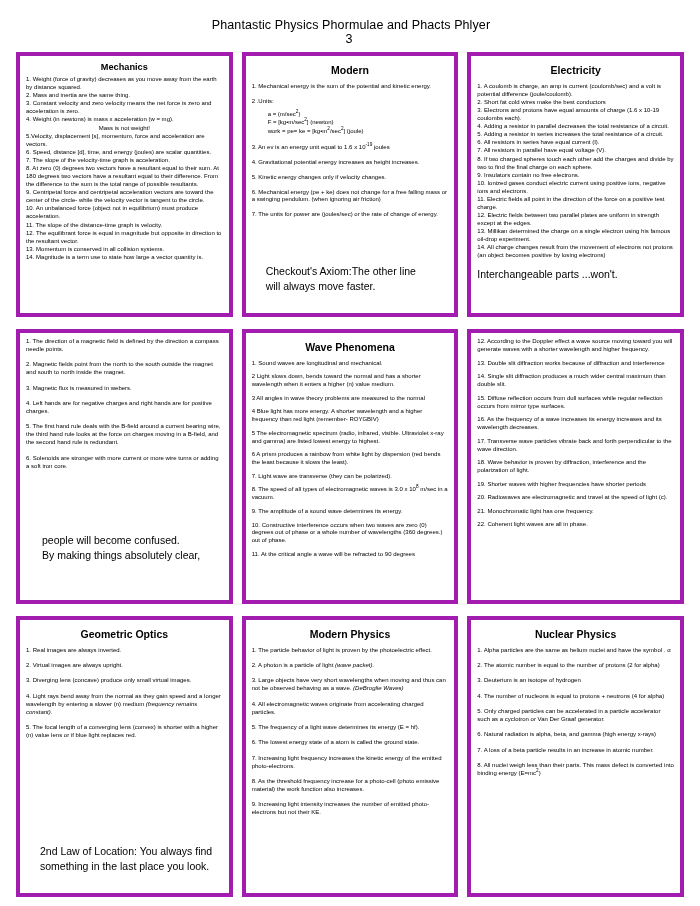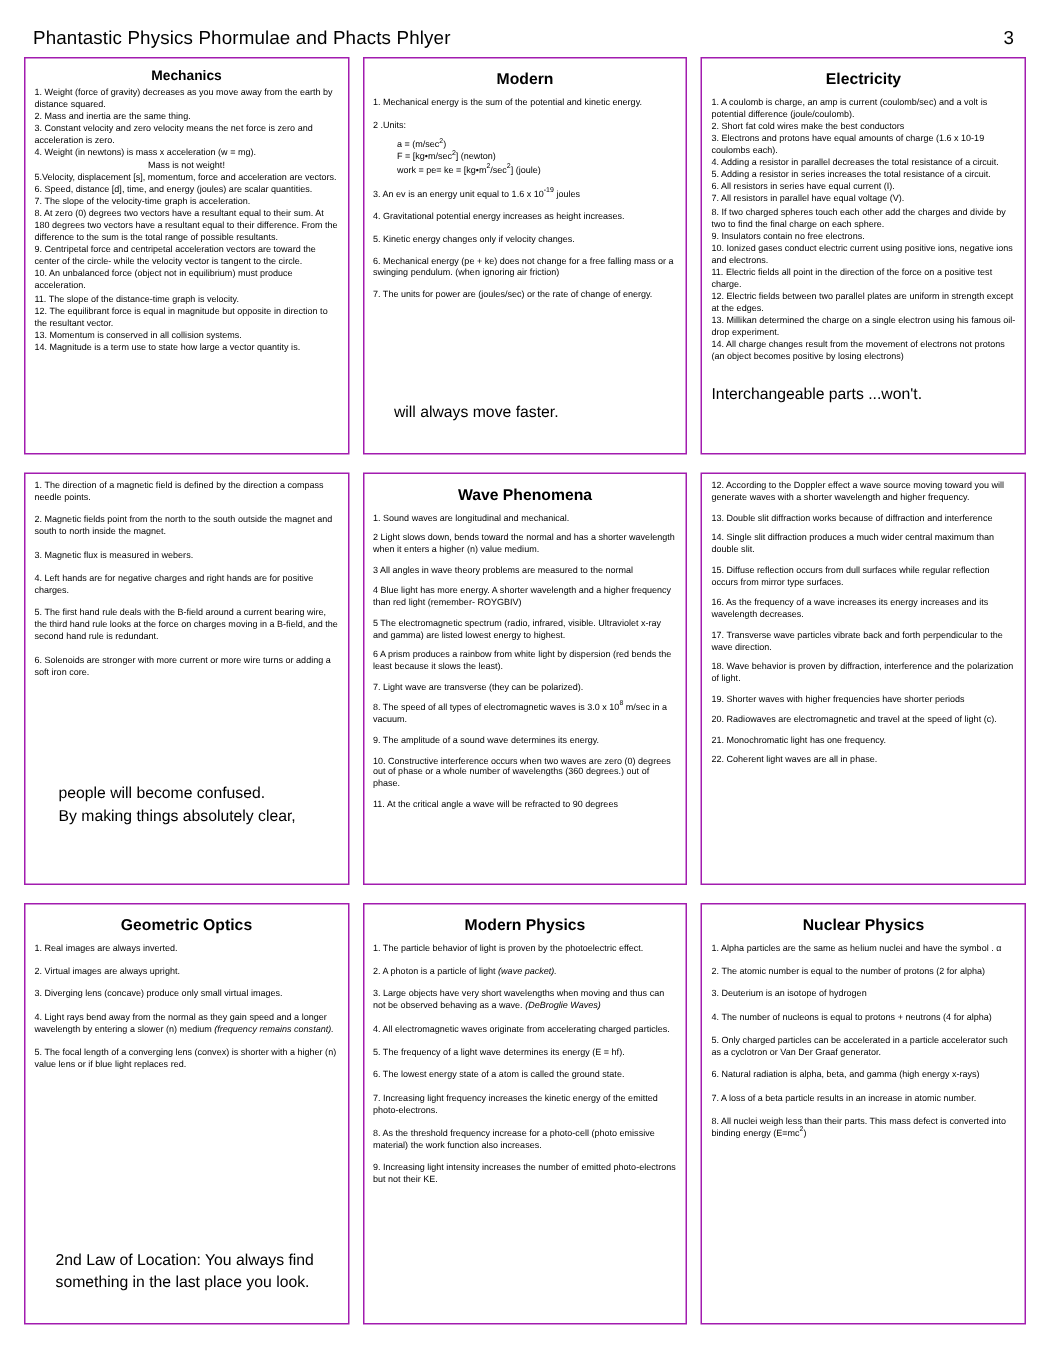--- a/index.html
+++ b/index.html
@@ -20,40 +20,41 @@
     height: 906px;
     box-sizing: border-box;
     padding: 18px 16px 10px 16px;
   }
   
   .page-header {
     display: flex;
     align-items: center;
     justify-content: space-between;
     padding: 0 4px 6px 6px;
+    flex-direction: column;
   }
   .doc-title {
     font-size: 12.5px;
     letter-spacing: 0.1px;
     white-space: nowrap;
   }
   .page-number {
     font-size: 12.5px;
     padding-right: 4px;
   }
   
   .grid {
     display: grid;
     grid-template-columns: 1fr 1fr 1fr;
     grid-template-rows: 265px 275px 281px;
     column-gap: 9px;
     row-gap: 12px;
   }
   .card {
-    border: 1px solid #a21caf;
+    border: 4px solid #a21caf;
     box-sizing: border-box;
     padding: 5px 6px 4px 6px;
     overflow: hidden;
     display: flex;
     flex-direction: column;
   }
   .card-title {
     text-align: center;
     font-weight: bold;
     font-size: 9.2px;
@@ -157,20 +158,21 @@
 
         <div class="item" style="margin-bottom:7px">
           <span>3. An ev is an energy unit equal to 1.6 x 10</span><sup>-19</sup><span> joules</span>
         </div>
         <div class="item" style="margin-bottom:7px">4. Gravitational potential energy increases as height increases.</div>
         <div class="item" style="margin-bottom:7px">5.  Kinetic energy changes only if velocity    changes.</div>
         <div class="item" style="margin-bottom:7px">6.  Mechanical energy (pe + ke) does not change for a free falling mass or a swinging pendulum. (when ignoring air friction)</div>
         <div class="item" style="margin-bottom:7px">7. The units for power are (joules/sec) or the rate of change of energy.</div>
       </div>
       <div class="quote indent-1">
+        <div>Checkout's  Axiom:The other line</div>
         <div>will always move  faster.</div>
       </div>
     </div>
 
     <div class="card big-title">
       <div class="card-title">Electricity</div>
       <ul class="items tight">
         <li class="item">1. A coulomb is charge, an amp is current (coulomb/sec) and a volt is potential difference (joule/coulomb).</li>
         <li class="item">2. Short fat cold wires make the best conductors</li>
         <li class="item">3. Electrons and protons have equal amounts of charge (1.6 x 10-19 coulombs each).</li>

